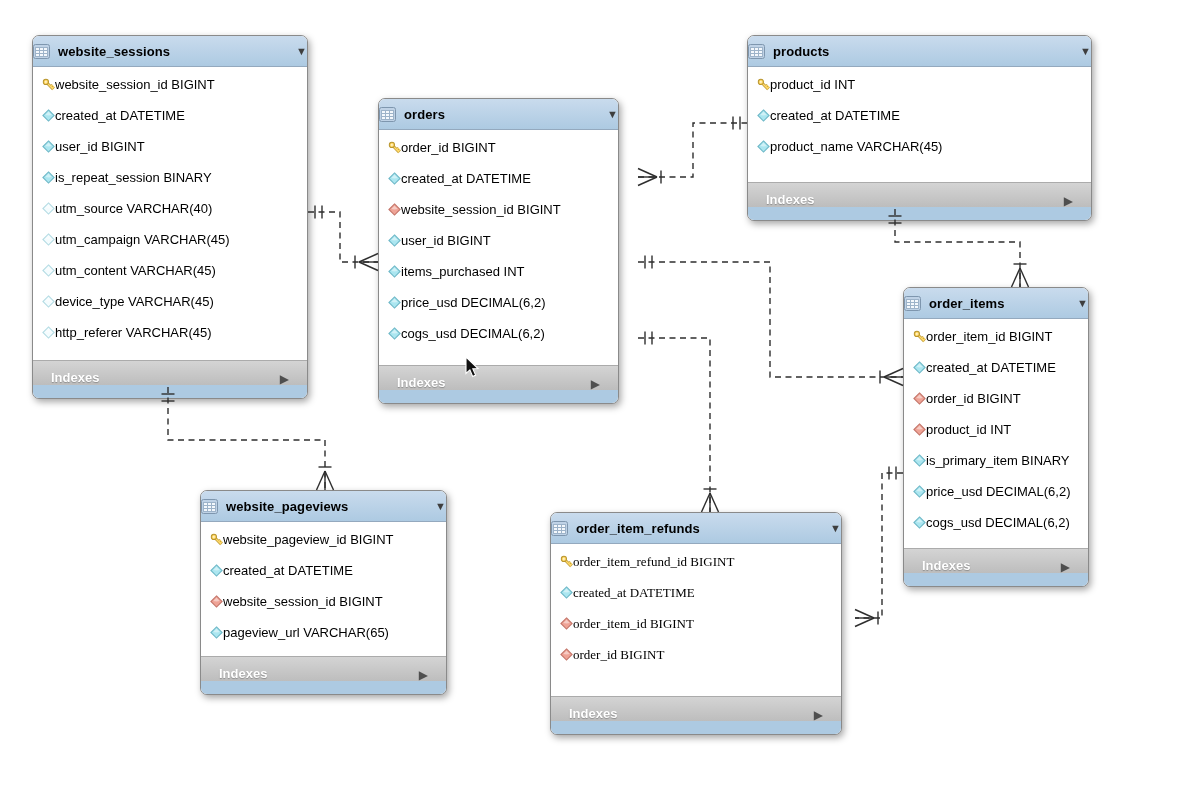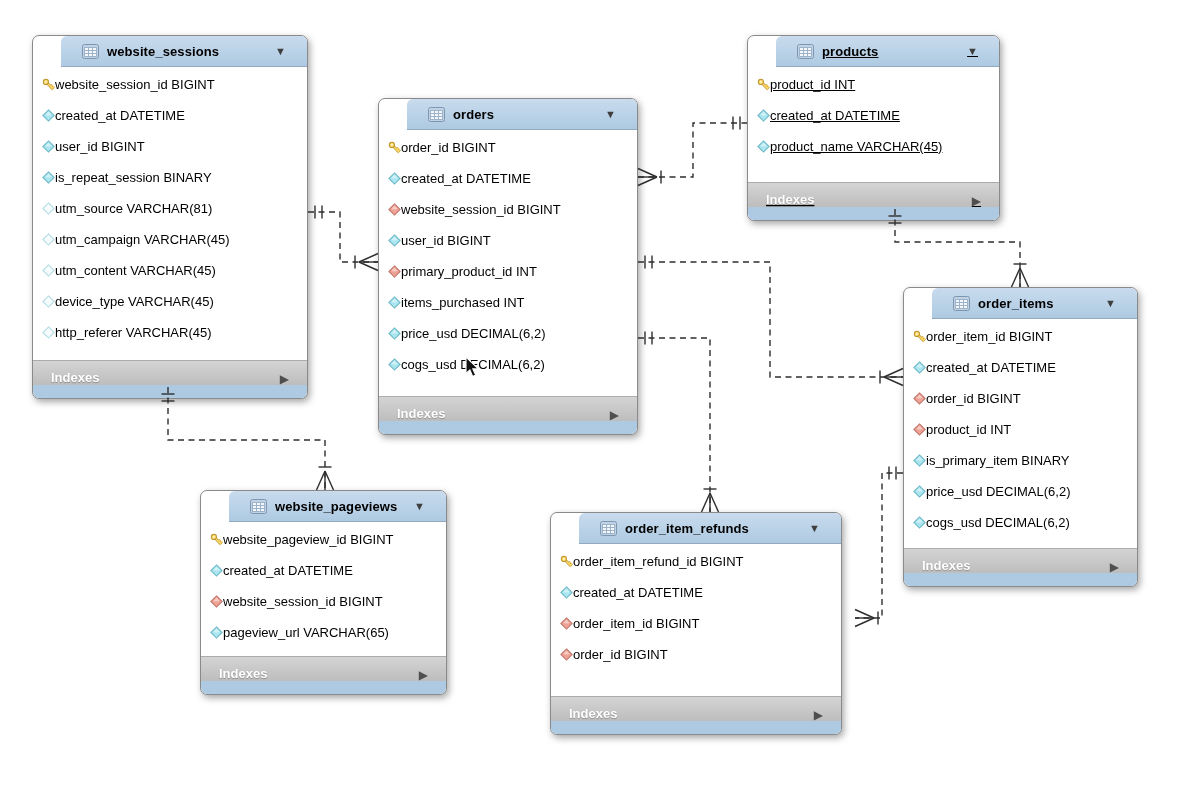--- a/index.html
+++ b/index.html
@@ -9,24 +9,24 @@
     font-family:"Liberation Sans","DejaVu Sans",sans-serif;
   }
   .erd-table{
     position:absolute;box-sizing:border-box;
     border:1px solid var(--table-border,#8a8a8a);
     border-radius:7px;background:#fff;
     box-shadow:2px 3px 7px rgba(0,0,0,.35);
     font-size:13px;color:#000;
   }
   .thead{
-    height:30px;display:flex;align-items:center;gap:8px;padding:0 21px;
+    height:30px;display:flex;align-items:center;gap:8px;padding:0 0;
     background:linear-gradient(var(--header-top,#c8daec),var(--header-bottom,#aecbe2));
     border-bottom:1px solid var(--header-border,#95aabf);
-    border-radius:6px 6px 0 0;font-weight:bold;margin-left:28px;
+    border-radius:6px 6px 0 0;font-weight:bold;
   }
   .ticon{display:flex;align-items:center;}
   .ttitle{white-space:nowrap;letter-spacing:.1px;}
   .tcaret{margin-left:auto;color:#3e3e3e;font-size:11px;line-height:1;}
   .tbody{background:#fff;padding-top:2px;}
   .trow{height:31px;display:flex;align-items:center;padding:0 9px;white-space:nowrap;}
   .cicon{display:flex;align-items:center;flex:0 0 auto;}
   .clabel{white-space:nowrap;}
   .tfoot{
     height:24px;display:flex;align-items:flex-end;padding:0 18px;
@@ -99,21 +99,21 @@
           </span>
     <span class="clabel">is_repeat_session BINARY</span>
   </div>
         <div class="trow">
     <span class="cicon">
             <svg width="13" height="13" viewBox="0 0 14 14">
               <polygon points="7,1 13,7 7,13 1,7" fill="#f4fcfe" stroke="#b5dce4" stroke-width="1.2"></polygon>
               <polygon points="7,3 10.5,6.5 7,7 3.5,6.5" fill="rgba(255,255,255,0.45)" stroke="none"></polygon>
             </svg>
           </span>
-    <span class="clabel">utm_source VARCHAR(81)</span>
+    <span class="clabel">utm_source VARCHAR(40)</span>
   </div>
         <div class="trow">
     <span class="cicon">
             <svg width="13" height="13" viewBox="0 0 14 14">
               <polygon points="7,1 13,7 7,13 1,7" fill="#f4fcfe" stroke="#b5dce4" stroke-width="1.2"></polygon>
               <polygon points="7,3 10.5,6.5 7,7 3.5,6.5" fill="rgba(255,255,255,0.45)" stroke="none"></polygon>
             </svg>
           </span>
     <span class="clabel">utm_campaign VARCHAR(45)</span>
   </div>
@@ -144,21 +144,21 @@
           </span>
     <span class="clabel">http_referer VARCHAR(45)</span>
   </div>
       </div>
     <div class="tfoot">
       <span>Indexes</span>
       <span class="farrow">▶</span>
     </div>
     <div class="tstrip"></div>
   </div>
-    <div class="erd-table" style="left: 378px; top: 98px; width: 260px;">
+    <div class="erd-table" style="left: 378px; top: 98px; width: 241px;">
     <div class="thead">
       <span class="ticon">
           <svg width="17" height="15" viewBox="0 0 17 15">
             <rect x="0.5" y="0.5" width="16" height="14" rx="2" fill="#bfd2e6" stroke="#7e96ae"></rect>
             <rect x="2.5" y="3.5" width="12" height="9" fill="#f4f8fc" stroke="#9db3c9" stroke-width="1"></rect>
             <line x1="6.5" y1="3.5" x2="6.5" y2="12.5" stroke="#9db3c9"></line>
             <line x1="10.5" y1="3.5" x2="10.5" y2="12.5" stroke="#9db3c9"></line>
             <line x1="2.5" y1="6.5" x2="14.5" y2="6.5" stroke="#9db3c9"></line>
             <line x1="2.5" y1="9.5" x2="14.5" y2="9.5" stroke="#9db3c9"></line>
           </svg>
@@ -201,29 +201,20 @@
             <svg width="13" height="13" viewBox="0 0 14 14">
               <polygon points="7,1 13,7 7,13 1,7" fill="#abe6f0" stroke="#6fb9c8" stroke-width="1.2"></polygon>
               <polygon points="7,3 10.5,6.5 7,7 3.5,6.5" fill="rgba(255,255,255,0.45)" stroke="none"></polygon>
             </svg>
           </span>
     <span class="clabel">user_id BIGINT</span>
   </div>
         <div class="trow">
     <span class="cicon">
             <svg width="13" height="13" viewBox="0 0 14 14">
-              <polygon points="7,1 13,7 7,13 1,7" fill="#efa396" stroke="#c4766a" stroke-width="1.2"></polygon>
-              <polygon points="7,3 10.5,6.5 7,7 3.5,6.5" fill="rgba(255,255,255,0.45)" stroke="none"></polygon>
-            </svg>
-          </span>
-    <span class="clabel">primary_product_id INT</span>
-  </div>
-        <div class="trow">
-    <span class="cicon">
-            <svg width="13" height="13" viewBox="0 0 14 14">
               <polygon points="7,1 13,7 7,13 1,7" fill="#abe6f0" stroke="#6fb9c8" stroke-width="1.2"></polygon>
               <polygon points="7,3 10.5,6.5 7,7 3.5,6.5" fill="rgba(255,255,255,0.45)" stroke="none"></polygon>
             </svg>
           </span>
     <span class="clabel">items_purchased INT</span>
   </div>
         <div class="trow">
     <span class="cicon">
             <svg width="13" height="13" viewBox="0 0 14 14">
               <polygon points="7,1 13,7 7,13 1,7" fill="#abe6f0" stroke="#6fb9c8" stroke-width="1.2"></polygon>
@@ -241,21 +232,21 @@
           </span>
     <span class="clabel">cogs_usd DECIMAL(6,2)</span>
   </div>
       </div>
     <div class="tfoot">
       <span>Indexes</span>
       <span class="farrow">▶</span>
     </div>
     <div class="tstrip"></div>
   </div>
-    <div class="erd-table" style="left: 747px; top: 35px; width: 253px; text-decoration: underline;">
+    <div class="erd-table" style="left: 747px; top: 35px; width: 345px;">
     <div class="thead">
       <span class="ticon">
           <svg width="17" height="15" viewBox="0 0 17 15">
             <rect x="0.5" y="0.5" width="16" height="14" rx="2" fill="#bfd2e6" stroke="#7e96ae"></rect>
             <rect x="2.5" y="3.5" width="12" height="9" fill="#f4f8fc" stroke="#9db3c9" stroke-width="1"></rect>
             <line x1="6.5" y1="3.5" x2="6.5" y2="12.5" stroke="#9db3c9"></line>
             <line x1="10.5" y1="3.5" x2="10.5" y2="12.5" stroke="#9db3c9"></line>
             <line x1="2.5" y1="6.5" x2="14.5" y2="6.5" stroke="#9db3c9"></line>
             <line x1="2.5" y1="9.5" x2="14.5" y2="9.5" stroke="#9db3c9"></line>
           </svg>
@@ -293,21 +284,21 @@
           </span>
     <span class="clabel">product_name VARCHAR(45)</span>
   </div>
       </div>
     <div class="tfoot">
       <span>Indexes</span>
       <span class="farrow">▶</span>
     </div>
     <div class="tstrip"></div>
   </div>
-    <div class="erd-table" style="left: 903px; top: 287px; width: 235px;">
+    <div class="erd-table" style="left: 903px; top: 287px; width: 186px;">
     <div class="thead">
       <span class="ticon">
           <svg width="17" height="15" viewBox="0 0 17 15">
             <rect x="0.5" y="0.5" width="16" height="14" rx="2" fill="#bfd2e6" stroke="#7e96ae"></rect>
             <rect x="2.5" y="3.5" width="12" height="9" fill="#f4f8fc" stroke="#9db3c9" stroke-width="1"></rect>
             <line x1="6.5" y1="3.5" x2="6.5" y2="12.5" stroke="#9db3c9"></line>
             <line x1="10.5" y1="3.5" x2="10.5" y2="12.5" stroke="#9db3c9"></line>
             <line x1="2.5" y1="6.5" x2="14.5" y2="6.5" stroke="#9db3c9"></line>
             <line x1="2.5" y1="9.5" x2="14.5" y2="9.5" stroke="#9db3c9"></line>
           </svg>
@@ -457,21 +448,21 @@
             <rect x="2.5" y="3.5" width="12" height="9" fill="#f4f8fc" stroke="#9db3c9" stroke-width="1"></rect>
             <line x1="6.5" y1="3.5" x2="6.5" y2="12.5" stroke="#9db3c9"></line>
             <line x1="10.5" y1="3.5" x2="10.5" y2="12.5" stroke="#9db3c9"></line>
             <line x1="2.5" y1="6.5" x2="14.5" y2="6.5" stroke="#9db3c9"></line>
             <line x1="2.5" y1="9.5" x2="14.5" y2="9.5" stroke="#9db3c9"></line>
           </svg>
         </span>
       <span class="ttitle">order_item_refunds</span>
       <span class="tcaret">▼</span>
     </div>
-    <div class="tbody" style="padding-bottom: 18px;">
+    <div class="tbody" style="padding-bottom: 18px; font-family: Liberation Serif, serif;">
         <div class="trow">
     <span class="cicon">
             <svg width="13" height="13" viewBox="0 0 14 14">
               <path d="M6 6 L12 12 M9.4 9.4 L11.3 7.5 M11 11 L12.8 9.2" fill="none" stroke="#b9952e" stroke-width="3"></path>
               <path d="M6 6 L12 12 M9.4 9.4 L11.3 7.5 M11 11 L12.8 9.2" fill="none" stroke="#ffd96a" stroke-width="1.5"></path>
               <circle cx="4.2" cy="4.2" r="2.8" fill="#ffd96a" stroke="#b9952e" stroke-width="1.1"></circle>
               <circle cx="4.2" cy="4.2" r="1" fill="#fff7dc"></circle>
             </svg>
           </span>
     <span class="clabel">order_item_refund_id BIGINT</span>

